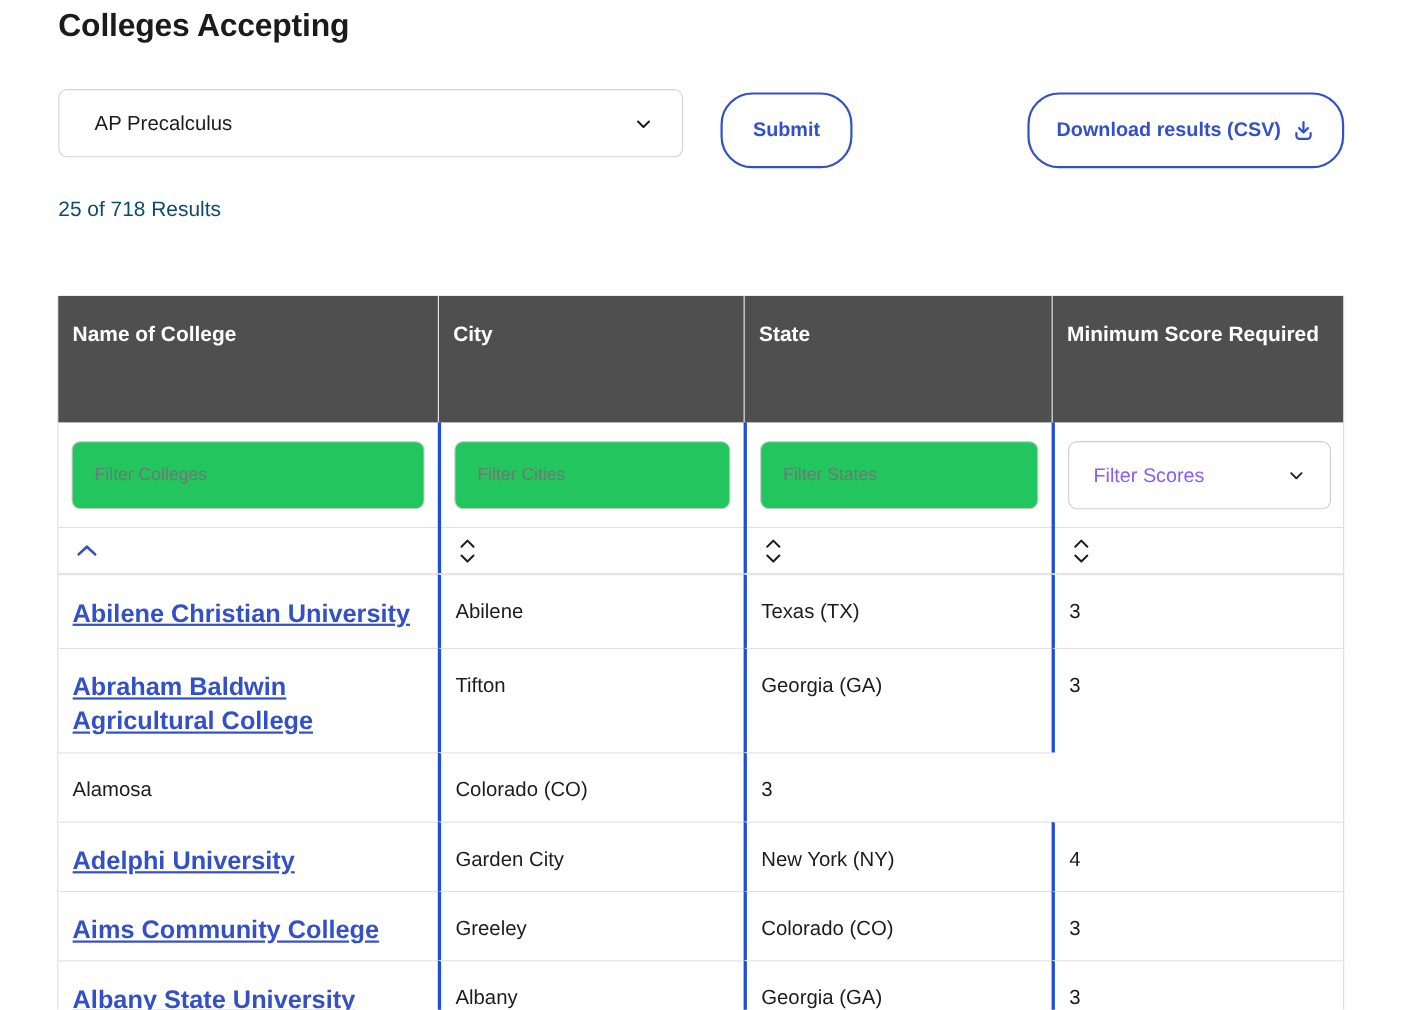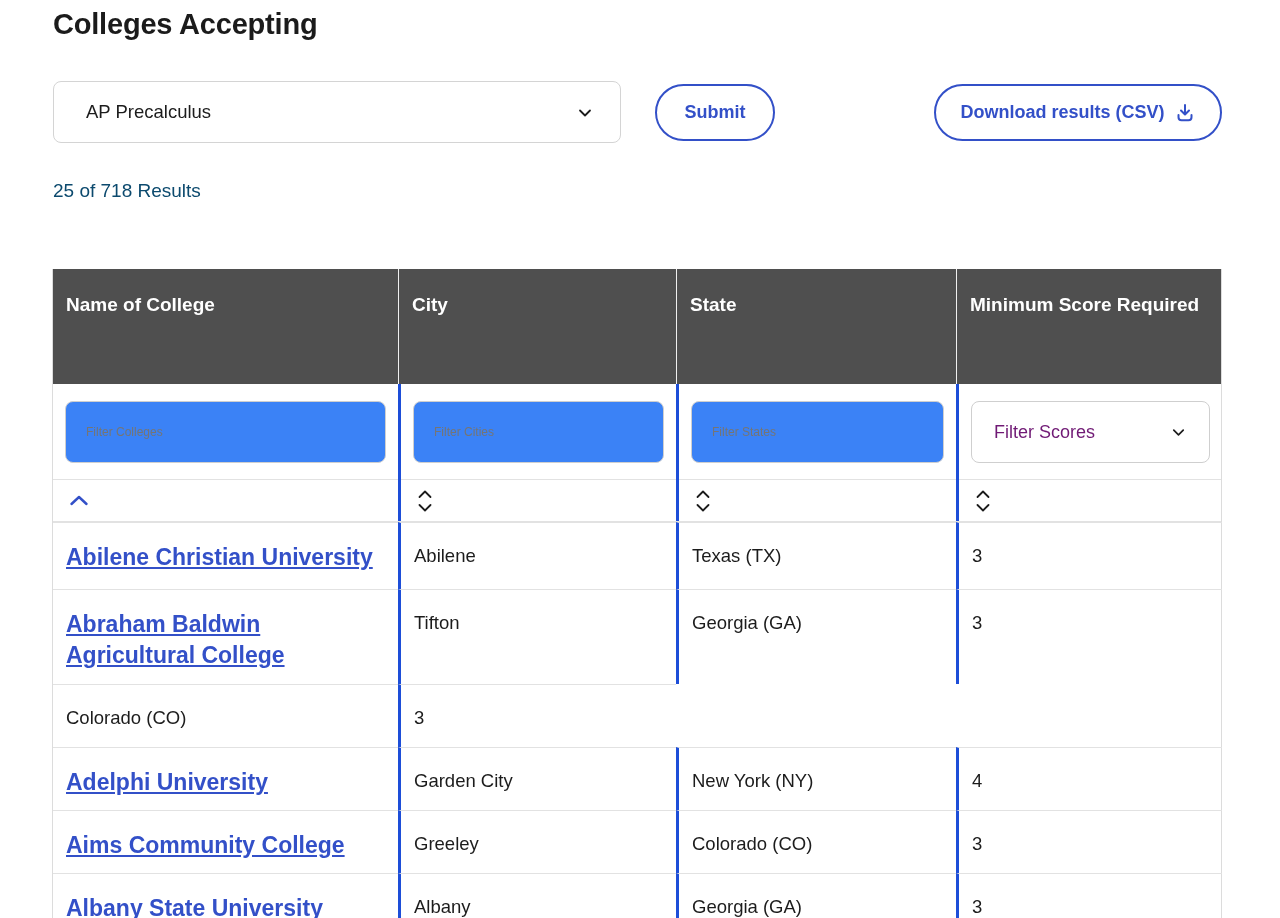--- a/index.html
+++ b/index.html
@@ -10,21 +10,21 @@
   
   .page-title { position:absolute; left:53px; top:8px; font-size:29px; font-weight:700;
                 letter-spacing:-0.2px; color:#1b1b1b; }
 
   .course-select { position:absolute; left:53px; top:81px; width:568px; height:62px;
                    border:1px solid #d4d4d4; border-radius:8px; background:#fff;
                    display:flex; align-items:center; cursor:pointer; }
   .course-select .value { padding-left:32px; font-size:18.5px; color:#1c1c1c; }
   .course-select .chev { position:absolute; right:26px; top:22px; }
 
-  .pill-btn { position:absolute; top:84px; height:57px; border:2px solid #3350c8;
+  .pill-btn { position:absolute; top:84px; height:69px; border:2px solid #3350c8;
               border-radius:29px; background:#fff; color:#3350c8; font-weight:700;
               font-size:18px; display:flex; align-items:center; justify-content:center;
               gap:9px; cursor:pointer; font-family:"Liberation Sans", sans-serif; }
   .submit-btn   { left:655px; width:120px; }
   .download-btn { left:934px; width:288px; }
 
   .results-summary { position:absolute; left:53px; top:180px; 
                      font-size:19px; color:#0c4a6e; }
 
   
@@ -37,27 +37,27 @@
   .hdr-cell { padding:20px 14px 0 13px; color:#ffffff; font-weight:700;
               font-size:19px; line-height:32px; border-left:1px solid #f0f0f0; }
   .hdr-cell:first-child { border-left:none; }
 
   .cell { border-left:3px solid #1d4ed8; }
   .cell:first-child { border-left:none; }
 
   .filter-row { height:96px; border-bottom:1px solid #e2e2e2; }
   .filter-cell { padding:17px 12px; }
   .filter-input { width:100%; height:62px; border:1px solid #cfcfcf; border-radius:8px;
-                  padding:0 20px; font-size:12px; color:#1c1c1c; outline:none;
-                  font-family:"Liberation Sans", sans-serif; background:#3b82f6; }
+                  padding:0 20px; font-size:16px; color:#1c1c1c; outline:none;
+                  font-family:"Liberation Sans", sans-serif; background:#22c55e; }
   .filter-input::placeholder { color:#757575; opacity:1; }
   .filter-select { width:100%; height:62px; border:1px solid #cfcfcf; border-radius:8px;
                    background:#fff; display:flex; align-items:center; position:relative;
                    cursor:pointer; }
-  .filter-select .value { padding-left:22px; font-size:18px; color:#701a75; }
+  .filter-select .value { padding-left:22px; font-size:18px; color:#8b5cf6; }
   .filter-select .chev { position:absolute; right:22px; top:22px; }
 
   .sort-row { height:42px; border-bottom:1px solid #e2e2e2; }
   .sort-cell { display:flex; align-items:center; padding-left:14px; }
   .sort-btn { background:none; border:none; cursor:pointer; padding:2px; line-height:0; }
 
   .data-row .cell { padding:19px 14px 0 13px; font-size:18.5px; color:#1c1c1c;
                     border-top:1px solid #e2e2e2; line-height:27px; }
   .data-row:first-of-type .cell { border-top:none; }
   .r1 { height:67px; } .r2 { height:95px; } .r3,.r4,.r5,.r6 { height:63px; }
@@ -172,20 +172,21 @@
     <div class="cell">Texas (TX)</div>
     <div class="cell">3</div>
   </div>
   <div class="row data-row r2">
     <div class="cell"><a class="college-link">Abraham Baldwin Agricultural College</a></div>
     <div class="cell">Tifton</div>
     <div class="cell">Georgia (GA)</div>
     <div class="cell">3</div>
   </div>
   <div class="row data-row r3">
+    <div class="cell">Alamosa</div>
     <div class="cell">Colorado (CO)</div>
     <div class="cell">3</div>
   </div>
   <div class="row data-row r4">
     <div class="cell"><a class="college-link">Adelphi University</a></div>
     <div class="cell">Garden City</div>
     <div class="cell">New York (NY)</div>
     <div class="cell">4</div>
   </div>
   <div class="row data-row r5">

